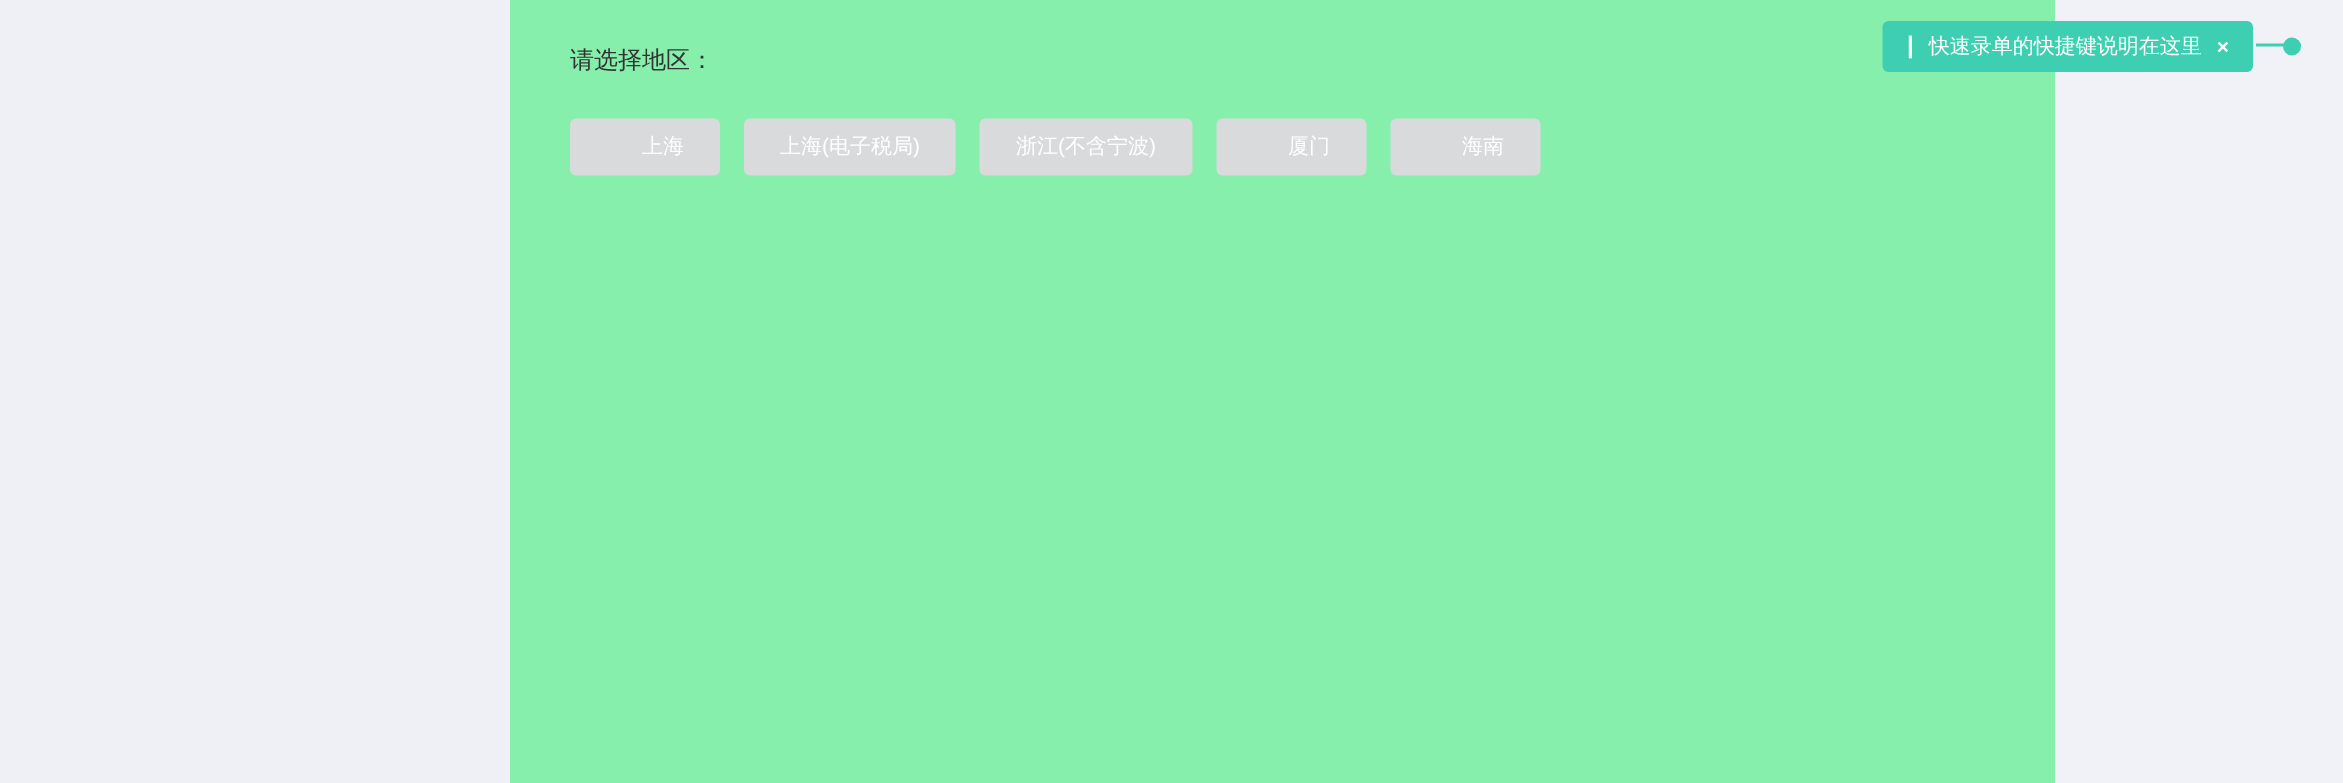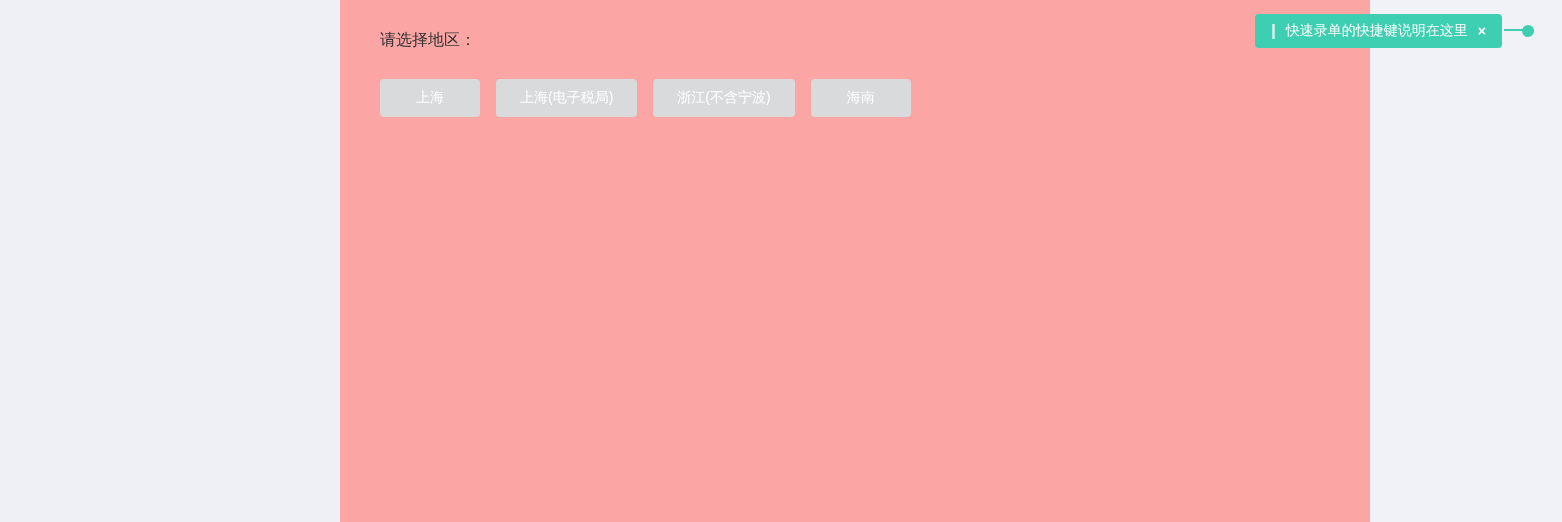--- a/index.html
+++ b/index.html
@@ -25,21 +25,21 @@
       height: 522px;
       background: #eef0f5;
     }
 
     .main-content {
       position: absolute;
       left: 340px;
       top: 0;
       width: 1030px;
       height: 522px;
-      background: #fca5a5;
+      background: #86efac;
       padding: 30px 40px;
     }
 
     .page-title {
       font-size: 16px;
       color: #333;
       margin-bottom: 28px;
       font-weight: normal;
     }
 
@@ -51,21 +51,21 @@
 
     .region-btn {
       background: #d9dadc;
       border: none;
       border-radius: 4px;
       padding: 10px 24px;
       font-size: 14px;
       color: #fff;
       cursor: pointer;
       min-width: 100px;
-      text-align: center;
+      text-align: right;
     }
 
     
     .tooltip-banner {
       position: absolute;
       top: 14px;
       right: 60px;
       background: #3ecfb2;
       color: #fff;
       padding: 8px 16px;
@@ -119,20 +119,21 @@
 
 <div class="left-sidebar"></div>
 
 <div class="main-content">
   <div class="page-title">请选择地区：</div>
 
   <div class="region-buttons">
   <button class="region-btn">上海</button>
       <button class="region-btn">上海(电子税局)</button>
       <button class="region-btn">浙江(不含宁波)</button>
+      <button class="region-btn">厦门</button>
       <button class="region-btn">海南</button>
     </div>
 </div>
 
 <div class="tooltip-banner">
   <span>快速录单的快捷键说明在这里</span>
   <button class="tooltip-close">×</button>
 </div>
 
 <div class="tooltip-line"></div>

